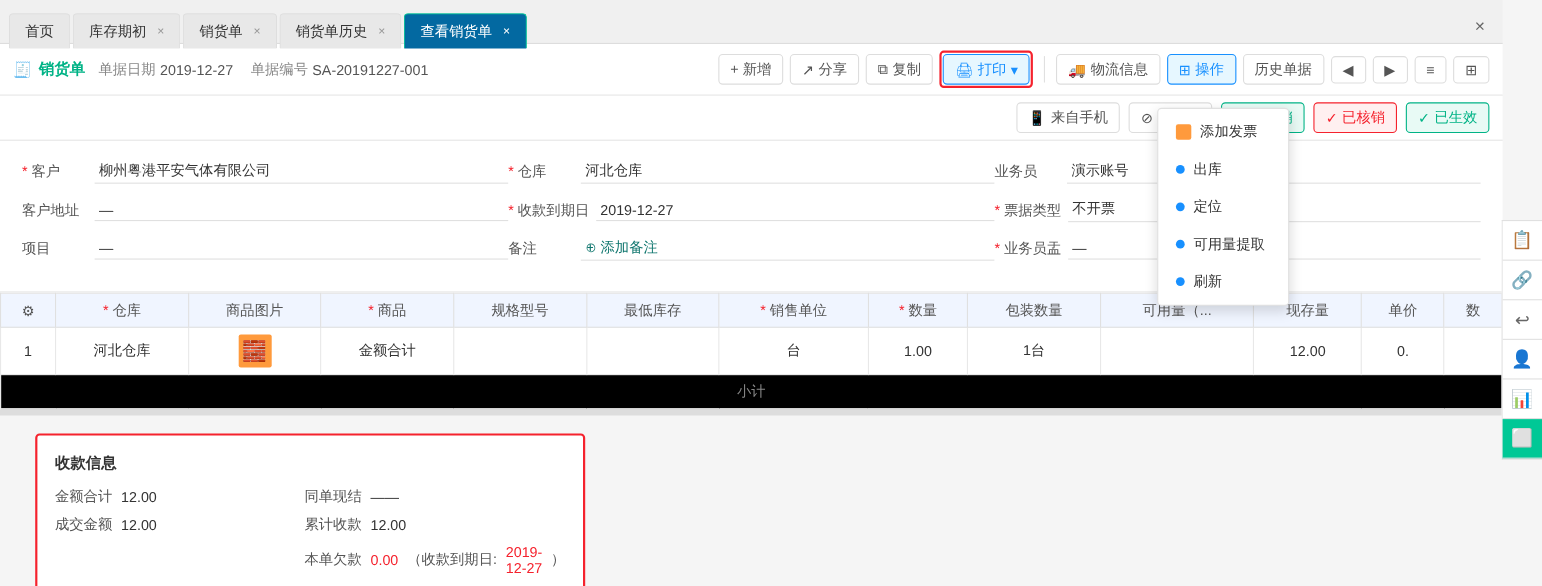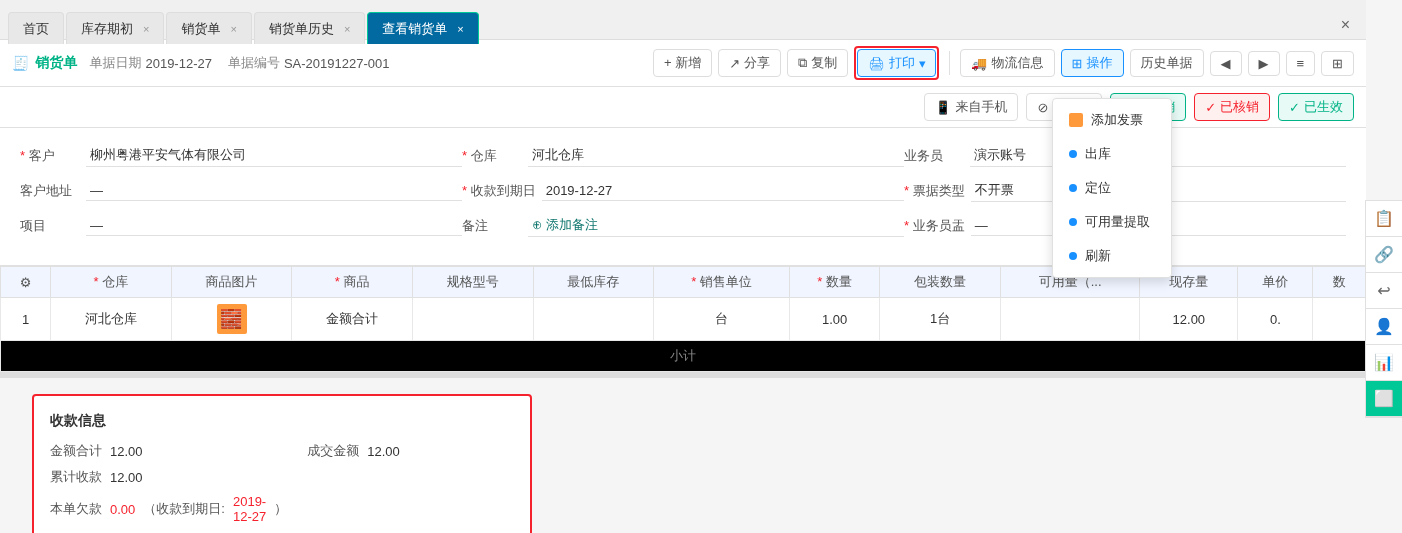--- a/index.html
+++ b/index.html
@@ -337,20 +337,24 @@
 
   <div style="padding: 8px 16px;">
     <div class="summary-section">
       <div class="summary-title">收款信息</div>
       <div class="summary-grid">
         <div class="summary-row">
           <span class="summary-label">金额合计</span>
           <span class="summary-value">12.00</span>
         </div>
         <div class="summary-row">
+          <span class="summary-label">同单现结</span>
+          <span class="summary-value">——</span>
+        </div>
+        <div class="summary-row">
           <span class="summary-label">成交金额</span>
           <span class="summary-value">12.00</span>
         </div>
         <div class="summary-row">
           <span class="summary-label">累计收款</span>
           <span class="summary-value">12.00</span>
         </div>
         <div></div>
         <div class="summary-row">
           <span class="summary-label">本单欠款</span>

